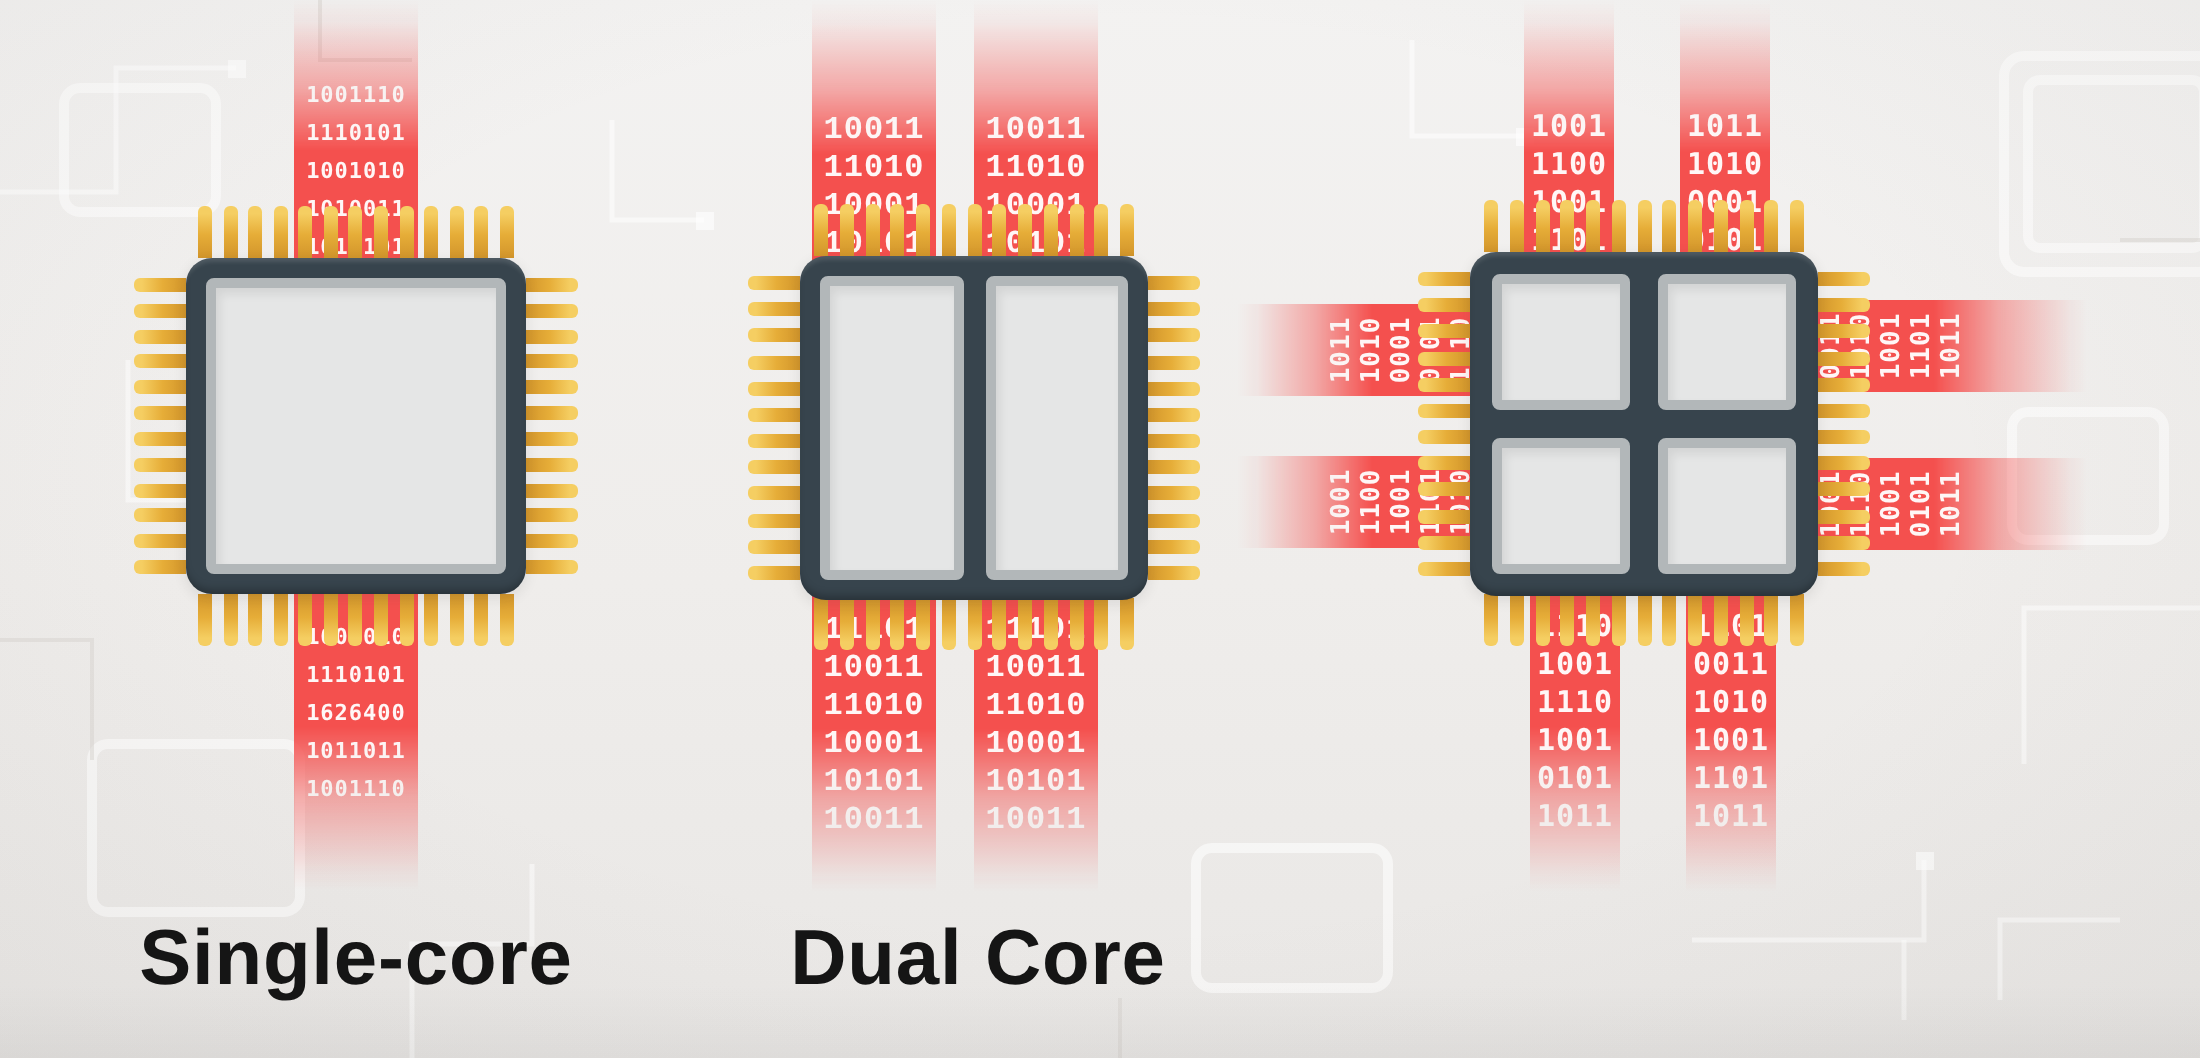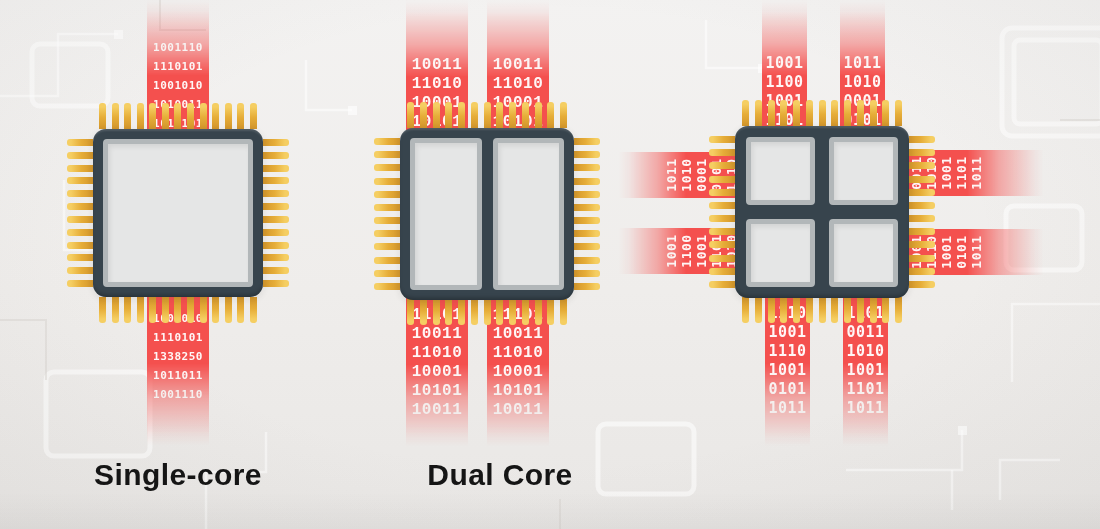--- a/index.html
+++ b/index.html
@@ -50,21 +50,21 @@
     box-shadow:inset 0 3px 2px -1px rgba(255,255,255,.12), inset 0 -4px 4px -2px rgba(0,0,0,.28), 0 2px 7px rgba(40,40,40,.10);}
   .cores{position:absolute;display:grid;}
   .cores-1{inset:10px;}
   .cores-2{inset:10px;grid-template-columns:1fr 1fr;gap:11px;}
   .cores-4{inset:11px;grid-template-columns:1fr 1fr;grid-template-rows:1fr 1fr;gap:14px;}
   .core{background:var(--core-fill,#e5e6e6);border:5px solid var(--core-border,#b2b7b9);
     border-radius:4px;box-shadow:inset 2px 3px 5px rgba(0,0,0,.08);}
 
   
   .label{position:absolute;z-index:3;width:250px;text-align:center;
-    font-size:30px;font-weight:bold;letter-spacing:.4px;color:var(--label,#151515);}
+    font-size:39px;font-weight:bold;letter-spacing:.4px;color:var(--label,#151515);}
 </style>
 </head>
 <body>
 
 <div class="canvas">
 
   <svg class="bg-pattern" width="1100" height="529" viewBox="0 0 1100 529">
     <g stroke="#ffffff" stroke-opacity="0.55" fill="none" stroke-width="5">
       <rect x="1002" y="28" width="112" height="108" rx="10"></rect>
       <rect x="1014" y="40" width="88" height="84" rx="6"></rect>
@@ -104,21 +104,21 @@
     <div class="stream fs-s align-bottom fade-up" style="left:147px;top:0;width:62px;height:133px;padding-bottom:4px;">
         <span class="bin">1001110</span>
         <span class="bin">1110101</span>
         <span class="bin">1001010</span>
         <span class="bin">1010011</span>
         <span class="bin">1010101</span>
       </div>
     <div class="stream fs-s align-top fade-down" style="left:147px;top:297px;width:62px;height:136px;padding-top:12px;">
         <span class="bin">1001010</span>
         <span class="bin">1110101</span>
-        <span class="bin">1338250</span>
+        <span class="bin">1626400</span>
         <span class="bin">1011011</span>
         <span class="bin">1001110</span>
       </div>
 
     <div class="pinrow pins-top" style="left:99px;top:103px;width:158px;height:26px;">
         <div class="pin"></div>
         <div class="pin"></div>
         <div class="pin"></div>
         <div class="pin"></div>
         <div class="pin"></div>
@@ -273,21 +273,21 @@
         <div class="pin"></div>
       </div>
 
     <div class="chip" style="left:400px;top:128px;width:174px;height:172px;">
       <div class="cores cores-2">
         <div class="core"></div>
         <div class="core"></div>
       </div>
     </div>
 
-    <div class="label" style="left:375px;top:458px;">Dual Core</div>
+    <div class="label" style="left:364px;top:458px;">Dual Core</div>
   </section>
 
   <section class="figure">
     <div class="stream fs-q align-bottom fade-up" style="left:762px;top:0;width:45px;height:130px;padding-bottom:8px;">
         <span class="bin">1001</span>
         <span class="bin">1100</span>
         <span class="bin">1001</span>
         <span class="bin">1101</span>
       </div>
     <div class="stream fs-q align-bottom fade-up" style="left:840px;top:0;width:45px;height:130px;padding-bottom:8px;">

